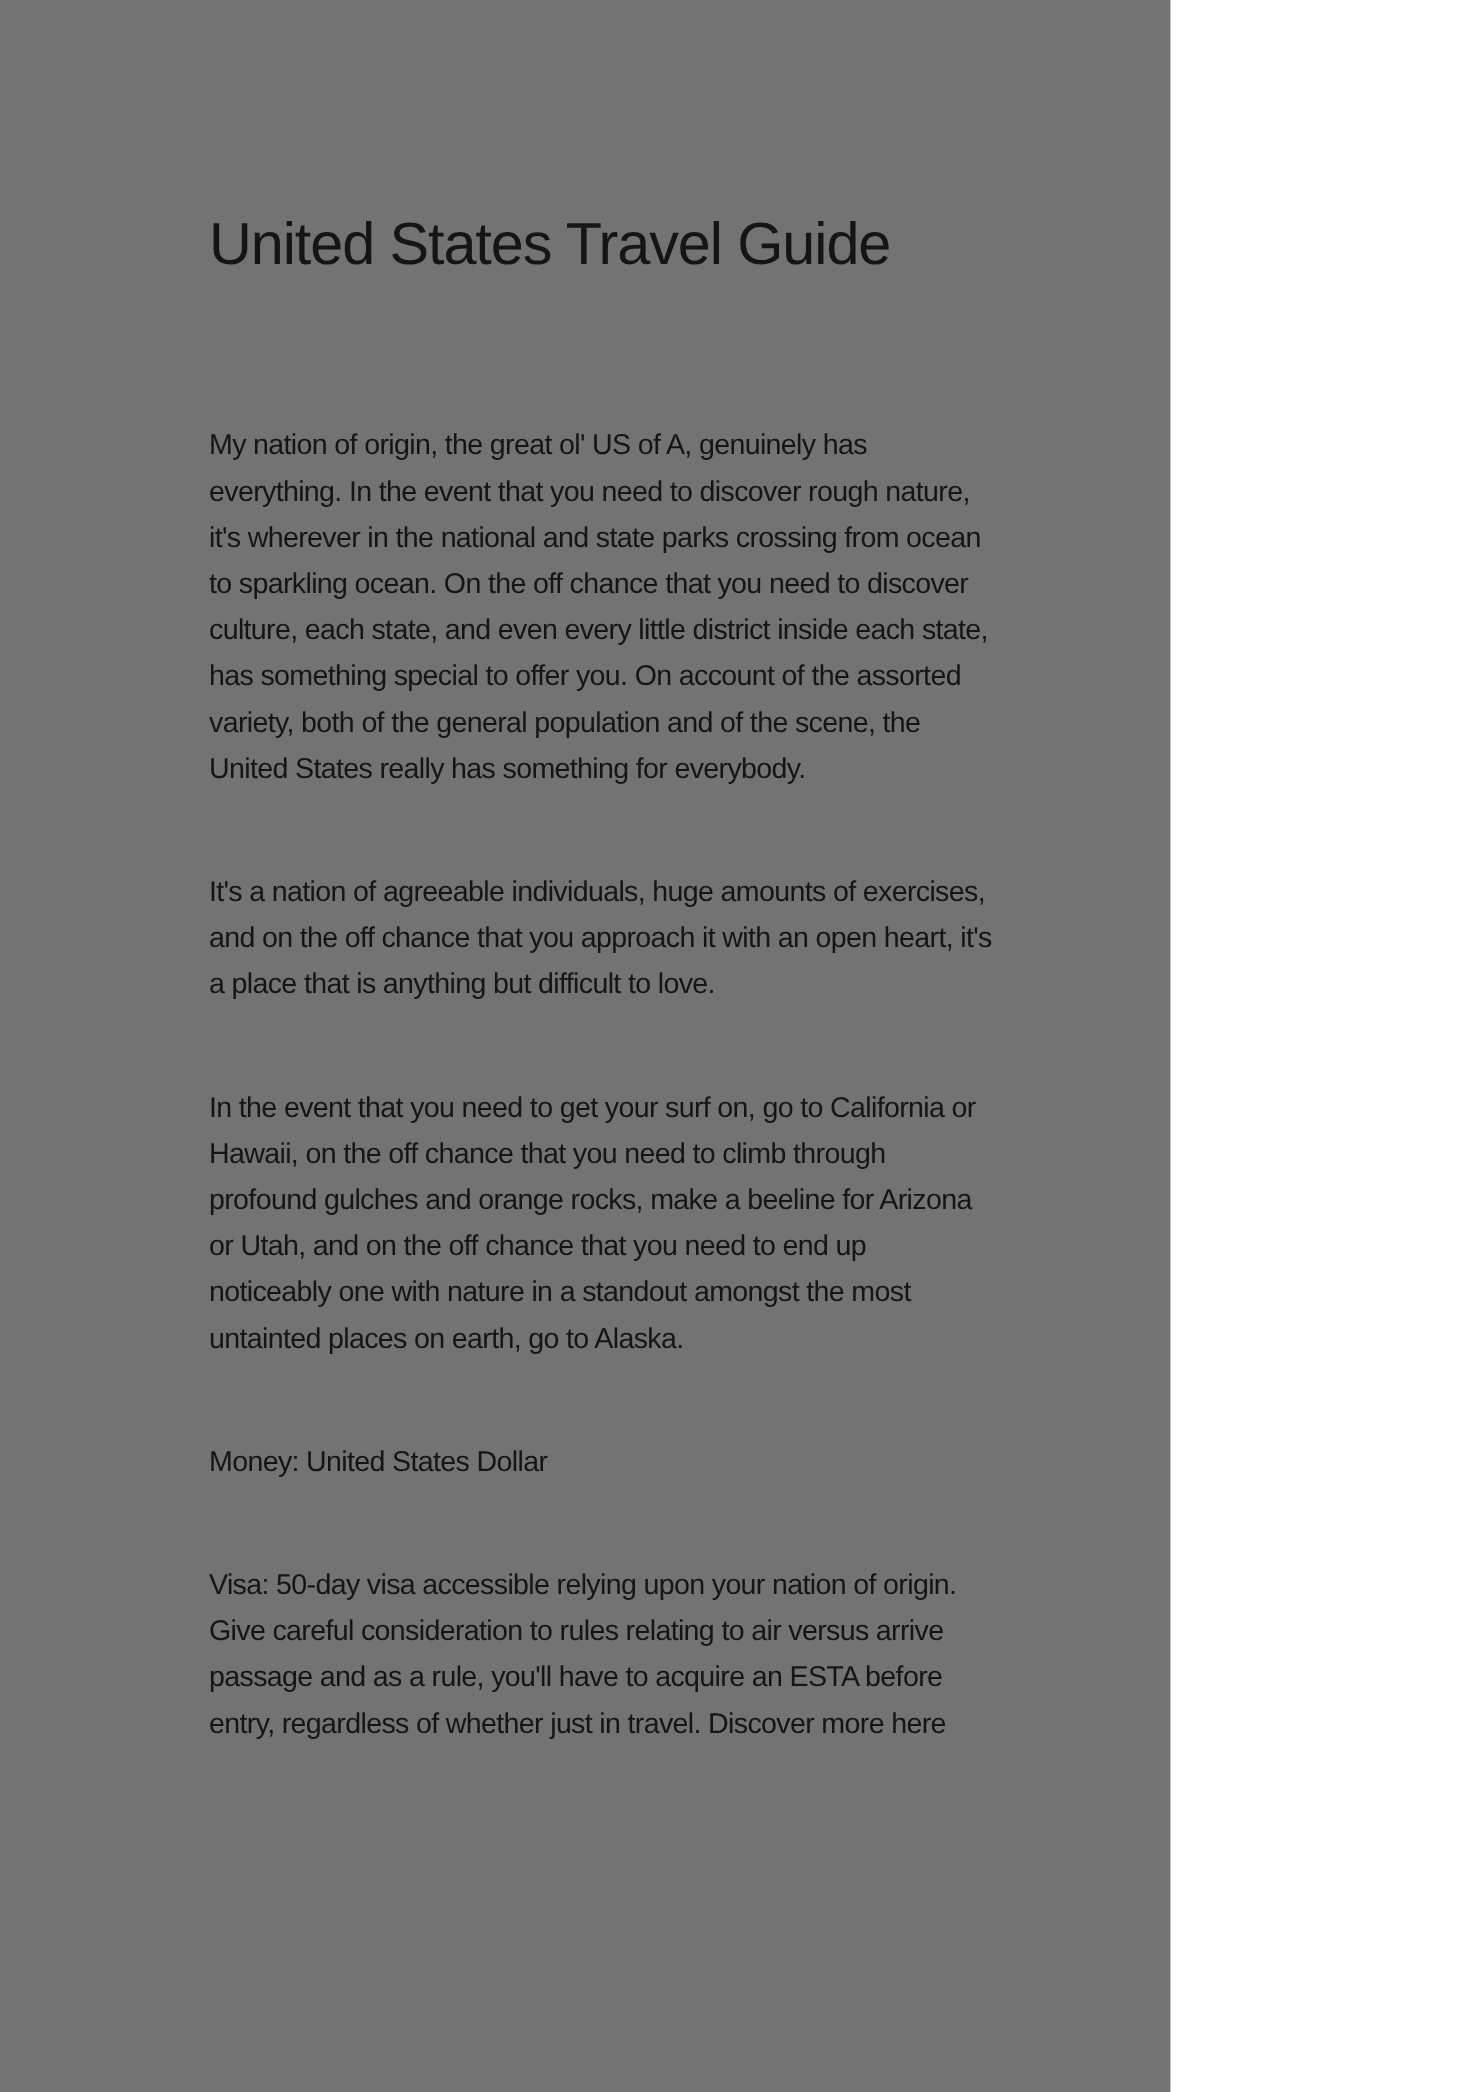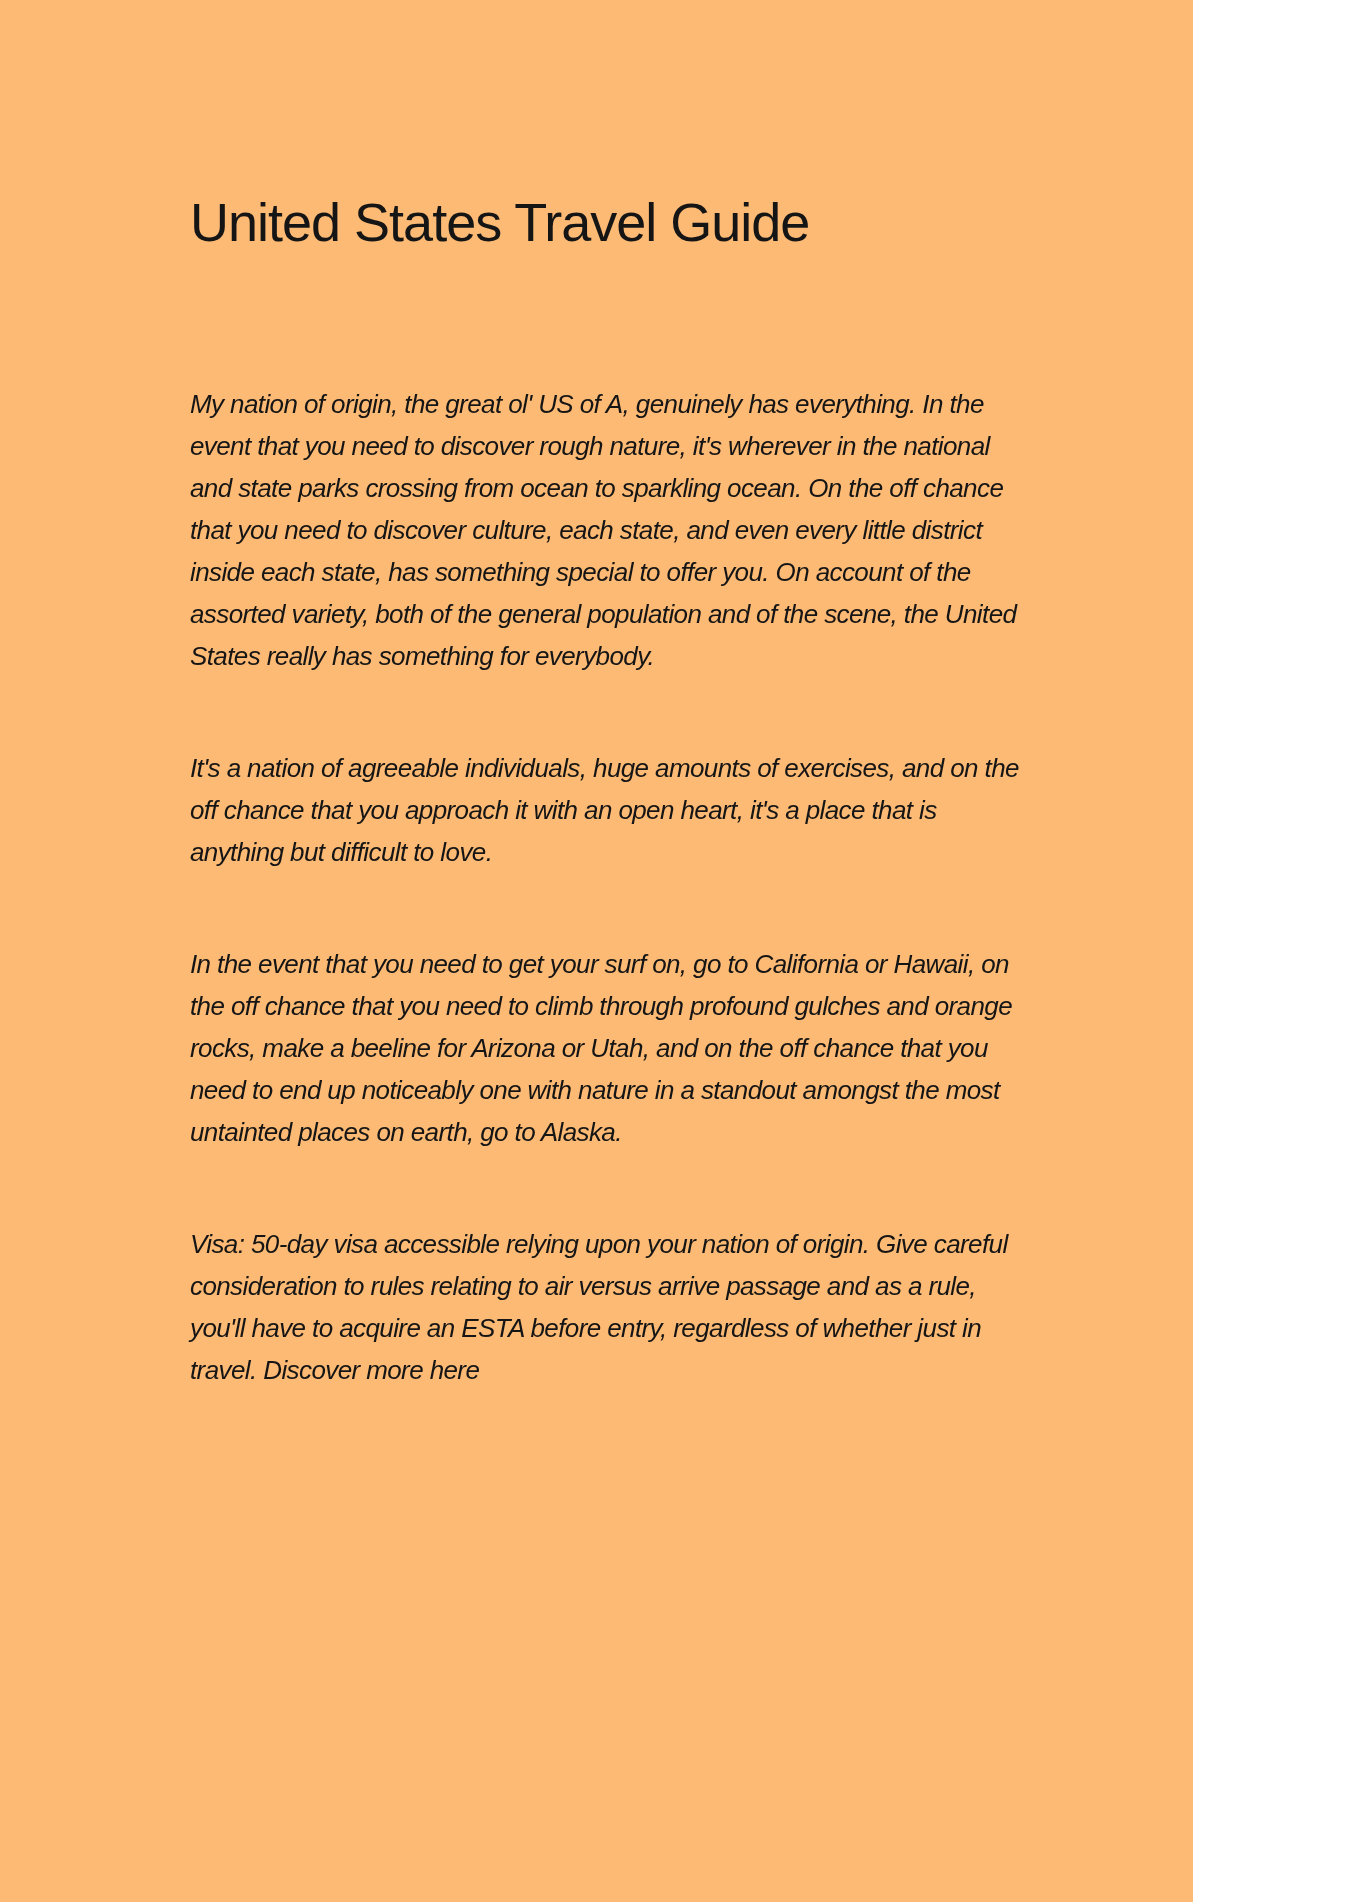--- a/index.html
+++ b/index.html
@@ -9,54 +9,54 @@
   }
   body {
     width: 1345px;
     height: 1902px;
     overflow: hidden;
     font-family: "Liberation Sans", "DejaVu Sans", sans-serif;
     color: #151515;
   }
   .page {
     box-sizing: border-box;
-    width: 1193px;
+    width: 1064px;
     height: 1902px;
-    background: #fdba74;
+    background: #737373;
     padding: 190px 160px 0 190px;
   }
   .doc-title {
     margin: 0 0 128px 0;
     font-size: 54px;
     font-weight: 400;
     letter-spacing: -1px;
     line-height: 1.2;
     color: #151515;
     white-space: nowrap;
   }
   .doc-paragraph {
     margin: 0 0 70px 0;
     max-width: 990px;
     font-size: 26px;
     letter-spacing: -0.6px;
     line-height: 42px;
     font-weight: 400;
     color: #151515;
-    font-style: italic;
   }
 </style>
 </head>
 <body>
 
 <div class="page">
   <h1 class="doc-title">United States Travel Guide</h1>
 
   <p class="doc-paragraph">My nation of origin, the great ol' US of A, genuinely has everything. In the event that you need to discover rough nature, it's wherever in the national and state parks crossing from ocean to sparkling ocean. On the off chance that you need to discover culture, each state, and even every little district inside each state, has something special to offer you. On account of the assorted variety, both of the general population and of the scene, the United States really has something for everybody.</p>
 
   <p class="doc-paragraph">It's a nation of agreeable individuals, huge amounts of exercises, and on the off chance that you approach it with an open heart, it's a place that is anything but difficult to love.</p>
 
   <p class="doc-paragraph">In the event that you need to get your surf on, go to California or Hawaii, on the off chance that you need to climb through profound gulches and orange rocks, make a beeline for Arizona or Utah, and on the off chance that you need to end up noticeably one with nature in a standout amongst the most untainted places on earth, go to Alaska.</p>
 
+  <p class="doc-paragraph">Money: United States Dollar</p>
 
   <p class="doc-paragraph">Visa: 50-day visa accessible relying upon your nation of origin. Give careful consideration to rules relating to air versus arrive passage and as a rule, you'll have to acquire an ESTA before entry, regardless of whether just in travel. Discover more here</p>
 
 
 </div>
 
 </body></html>

